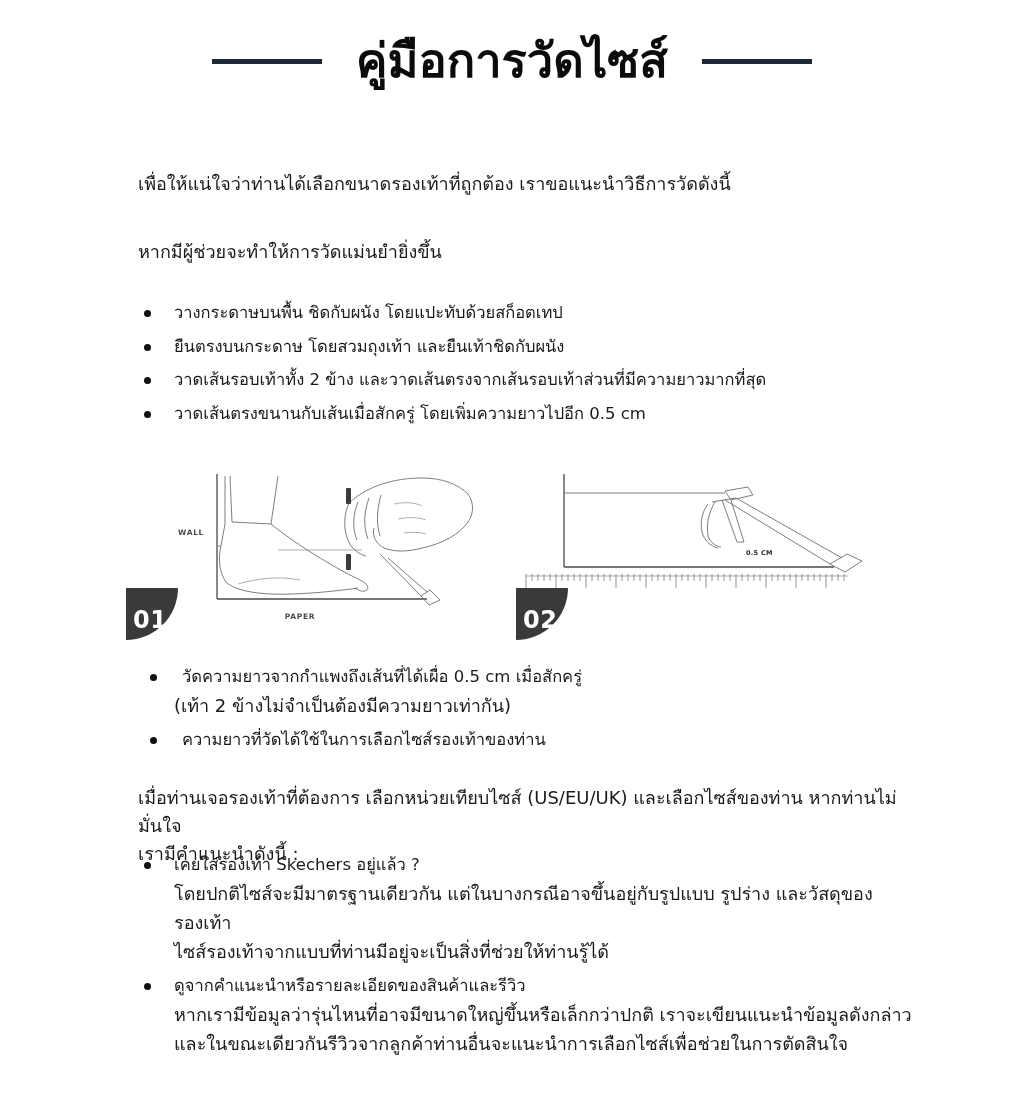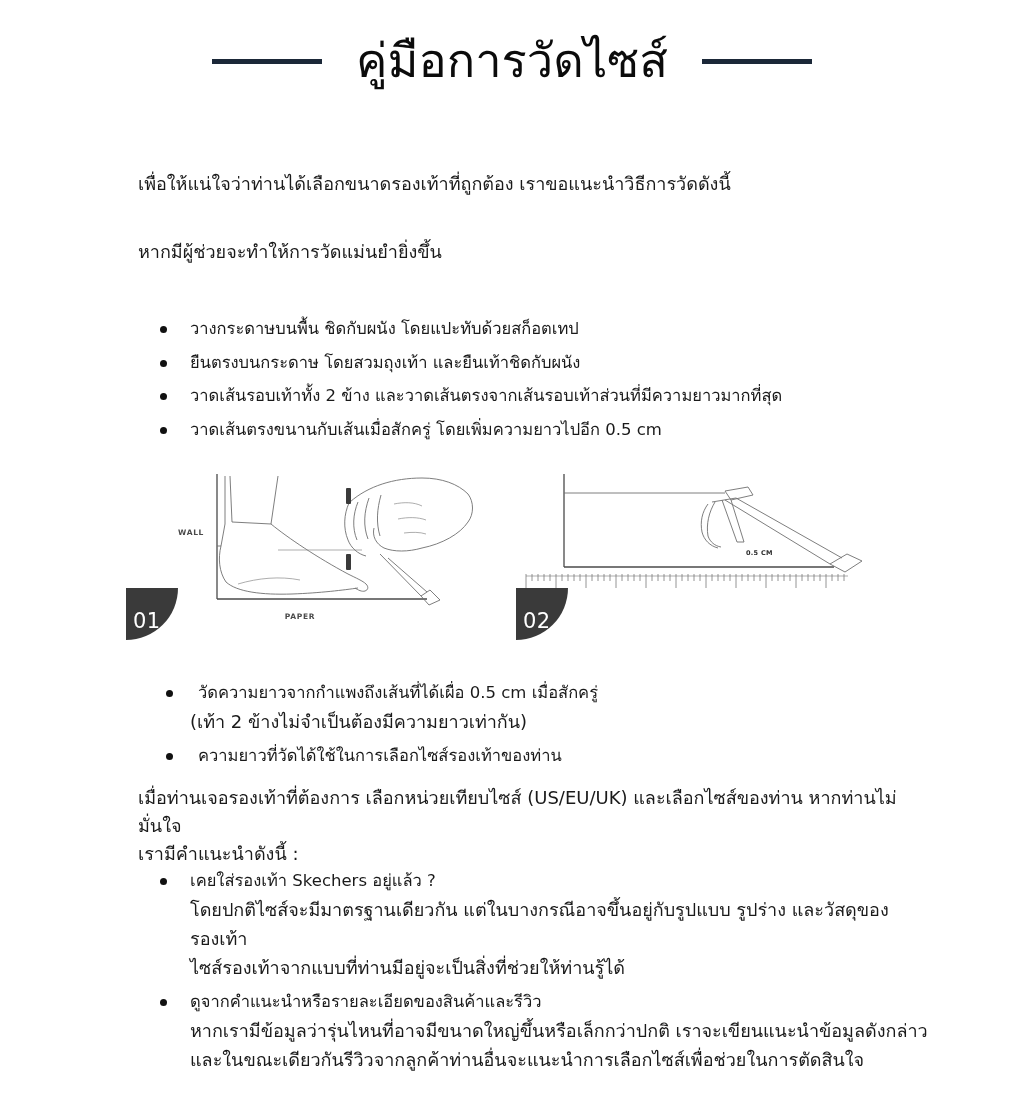--- a/index.html
+++ b/index.html
@@ -34,21 +34,21 @@
     box-sizing: border-box;
   }
   .title-rule {
     width: 110px;
     height: 5px;
     background: #1b2838;
     flex: 0 0 auto;
   }
   .title-text {
     font-size: 47px;
-    font-weight: 400;
+    font-weight: 700;
     color: #0b0b0b;
     letter-spacing: 0px;
     line-height: 1.1;
     white-space: nowrap;
   }
 
   
   .content {
     position: absolute;
     left: 138px;
@@ -62,21 +62,21 @@
     color: #1a1a1a;
     font-weight: 400;
   }
 
   .para-intro-1 { position: absolute; top: 170px; left: 0; }
   .para-intro-2 { position: absolute; top: 238px; left: 0; }
 
   
   ul.blist {
     list-style: none;
-    margin: 16px;
+    margin: 0;
     padding: 0;
   }
   ul.blist > li {
     position: relative;
     padding-left: 36px;
     font-size: 16.5px;
     line-height: 1.62;
     color: #1a1a1a;
     margin-bottom: 7px;
   }
@@ -130,22 +130,22 @@
     width: 52px;
     height: 52px;
     background: #3a3a3a;
     border-bottom-right-radius: 52px;
     display: flex;
     align-items: flex-end;
     justify-content: flex-start;
     box-sizing: border-box;
   }
   .badge-label {
-    font-size: 21px;
-    font-weight: 400;
+    font-size: 24px;
+    font-weight: 700;
     color: #ffffff;
     letter-spacing: 0.5px;
     padding: 0 0 8px 7px;
     line-height: 1;
     text-align: center;
   }
 
   .fig-svg { position: absolute; left: 0; top: 0; }
 
   .fig-text {

